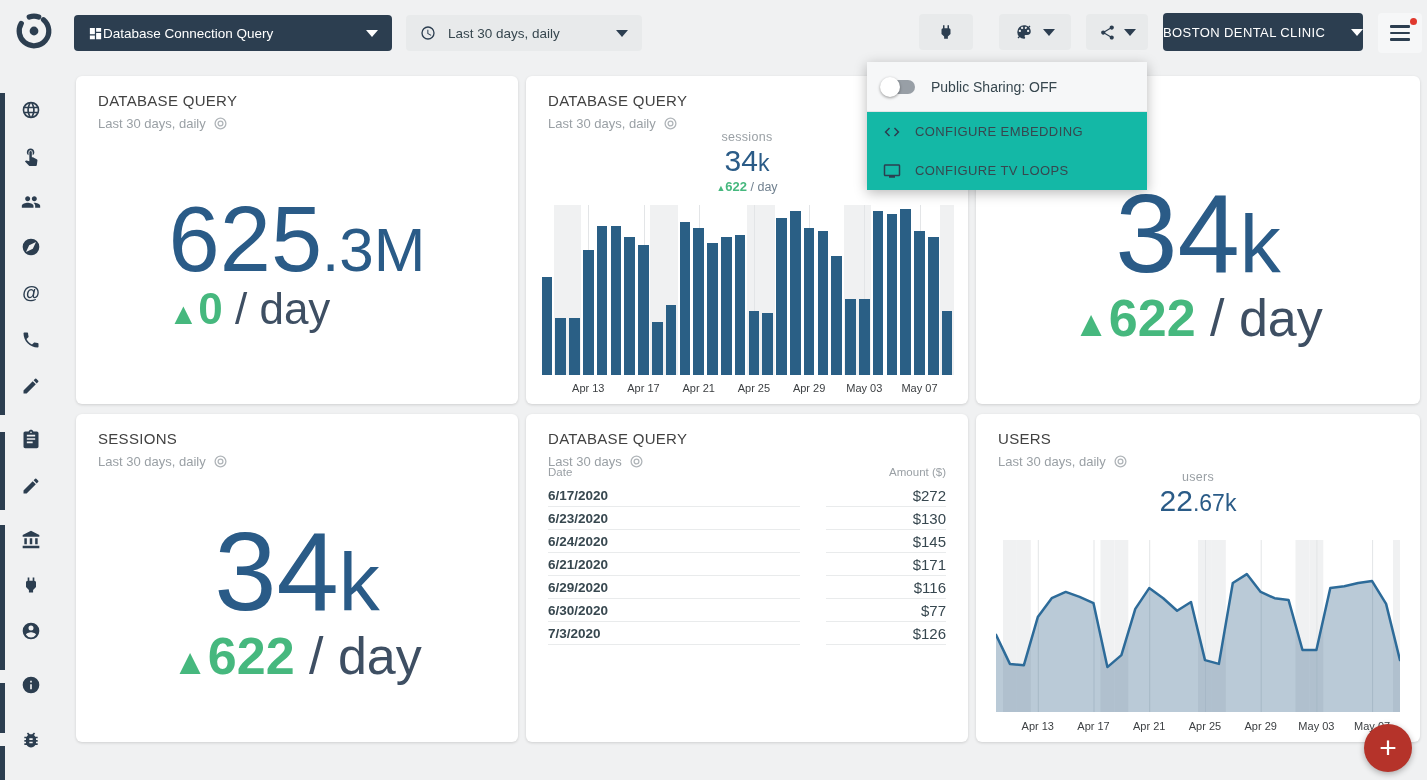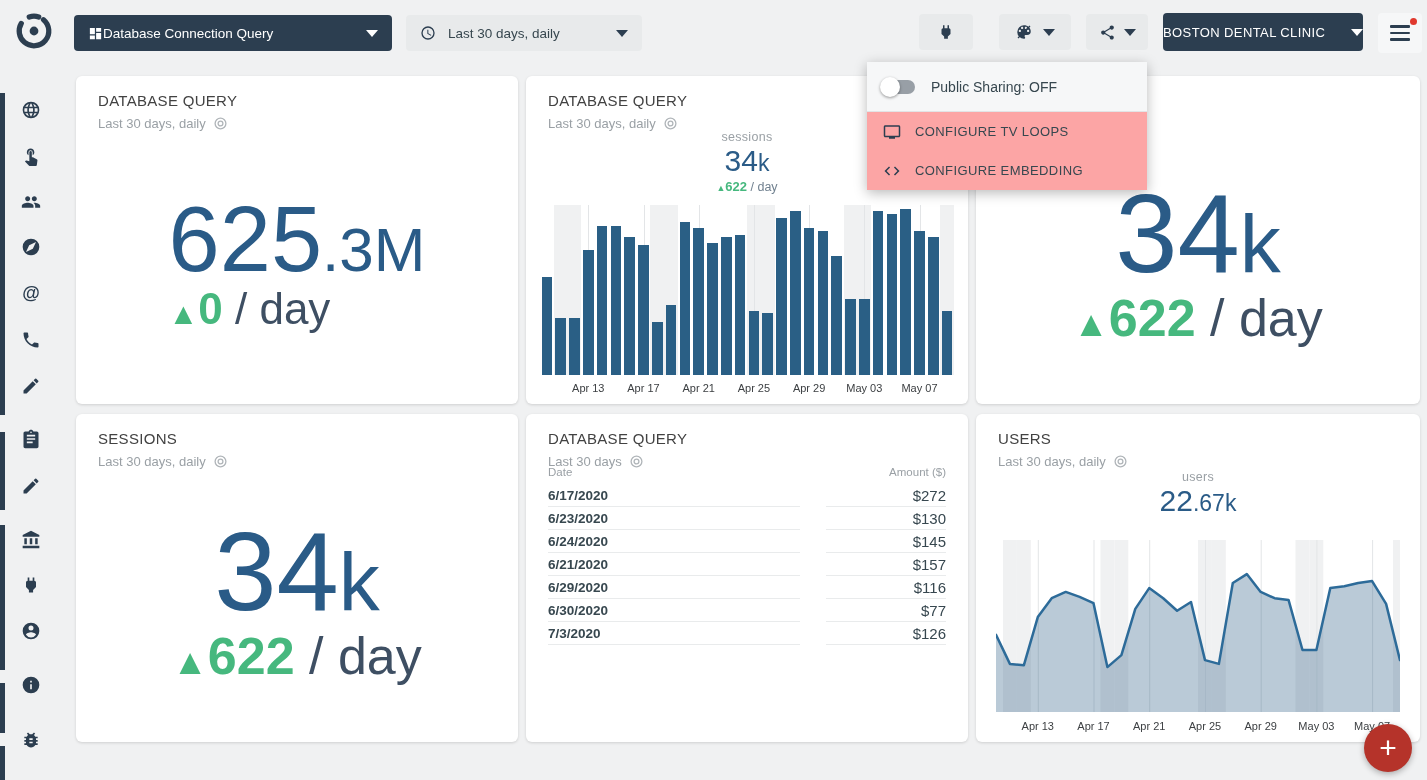--- a/index.html
+++ b/index.html
@@ -72,21 +72,21 @@
            font-size:11.5px; color:#9aa0a5; }
   .trows { position:absolute; left:22px; right:22px; top:70px; }
   .trow { display:flex; height:23px; align-items:center; }
   .tcell-date { flex:1; font-size:13.5px; font-weight:bold; color:#37474f; border-bottom:1px solid #e9ebec;
                 height:100%; display:flex; align-items:center; }
   .tcell-gap { width:26px; }
   .tcell-amt { width:120px; font-size:15px; color:#37474f; border-bottom:1px solid #e9ebec; height:100%;
                display:flex; align-items:center; justify-content:flex-end; }
 
   
-  .menu { position:absolute; left:867px; top:62px; width:280px; background:#fca5a5; z-index:40;
+  .menu { position:absolute; left:867px; top:62px; width:280px; background:#14b8a6; z-index:40;
           box-shadow:0 3px 12px rgba(0,0,0,.28); }
   .menu-toggle-row { height:50px; display:flex; align-items:center; padding:0 16px; gap:16px;
                      background:#f6f7f8; border-bottom:1px solid #e2e4e6; cursor:pointer; }
   .toggle { position:relative; width:32px; height:14px; background:#989fa6; border-radius:7px; flex:none; }
   .toggle .knob { position:absolute; left:-3px; top:-3px; width:20px; height:20px; border-radius:50%;
                   background:#fff; box-shadow:0 1px 3px rgba(0,0,0,.4); }
   .menu-toggle-label { font-size:14px; color:#37474f; }
   .menu-item { height:39px; display:flex; align-items:center; padding:0 16px; gap:14px; cursor:pointer; color:#2c3e50; }
   .menu-item .mlabel { font-size:13px; color:#37474f; letter-spacing:.4px; }
 
@@ -388,21 +388,21 @@
         <span class="tcell-amt">$130</span>
       </div>
       <div class="trow">
         <span class="tcell-date">6/24/2020</span>
         <span class="tcell-gap"></span>
         <span class="tcell-amt">$145</span>
       </div>
       <div class="trow">
         <span class="tcell-date">6/21/2020</span>
         <span class="tcell-gap"></span>
-        <span class="tcell-amt">$157</span>
+        <span class="tcell-amt">$171</span>
       </div>
       <div class="trow">
         <span class="tcell-date">6/29/2020</span>
         <span class="tcell-gap"></span>
         <span class="tcell-amt">$116</span>
       </div>
       <div class="trow">
         <span class="tcell-date">6/30/2020</span>
         <span class="tcell-gap"></span>
         <span class="tcell-amt">$77</span>
@@ -465,31 +465,31 @@
   <div class="menu-toggle-row">
     <span class="toggle">
         <span class="knob"></span>
       </span>
     <span class="menu-toggle-label">Public Sharing: OFF</span>
   </div>
   <div id="menu-items">
       <div class="menu-item">
         <span>
           <svg width="18" height="18" viewBox="0 0 24 24" fill="currentColor">
+            <path d="M9.4 16.6 4.8 12l4.6-4.6L8 6l-6 6 6 6 1.4-1.4zm5.2 0 4.6-4.6-4.6-4.6L16 6l6 6-6 6-1.4-1.4z"></path>
+          </svg>
+        </span>
+        <span class="mlabel">CONFIGURE EMBEDDING</span>
+      </div>
+      <div class="menu-item">
+        <span>
+          <svg width="18" height="18" viewBox="0 0 24 24" fill="currentColor">
             <path d="M21 3H3c-1.1 0-2 .9-2 2v12c0 1.1.9 2 2 2h5v2h8v-2h5c1.1 0 2-.9 2-2V5c0-1.1-.9-2-2-2zm0 14H3V5h18v12z"></path>
           </svg>
         </span>
         <span class="mlabel">CONFIGURE TV LOOPS</span>
       </div>
-      <div class="menu-item">
-        <span>
-          <svg width="18" height="18" viewBox="0 0 24 24" fill="currentColor">
-            <path d="M9.4 16.6 4.8 12l4.6-4.6L8 6l-6 6 6 6 1.4-1.4zm5.2 0 4.6-4.6-4.6-4.6L16 6l6 6-6 6-1.4-1.4z"></path>
-          </svg>
-        </span>
-        <span class="mlabel">CONFIGURE EMBEDDING</span>
-      </div>
     </div>
 </div>
 
 <div class="fab">
   <span>+</span>
 </div>
 
 </body></html>

